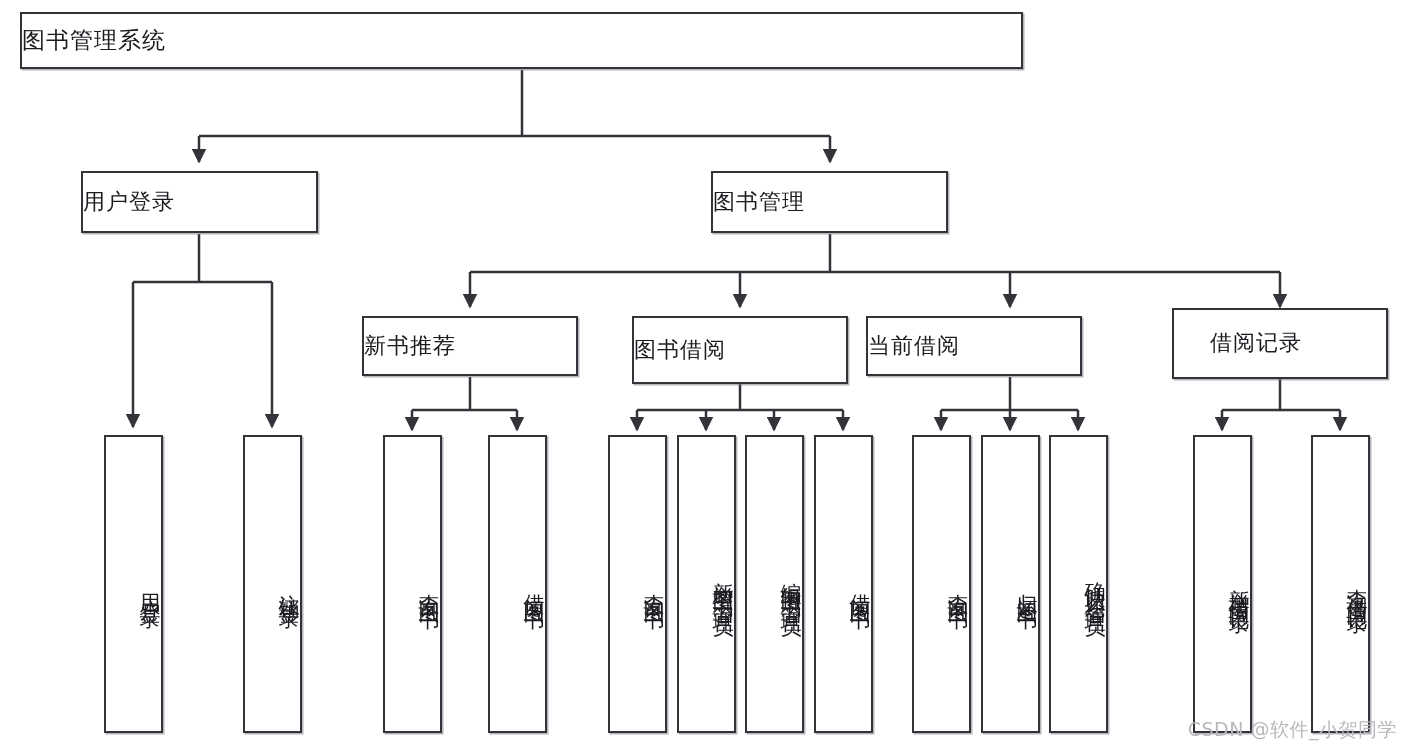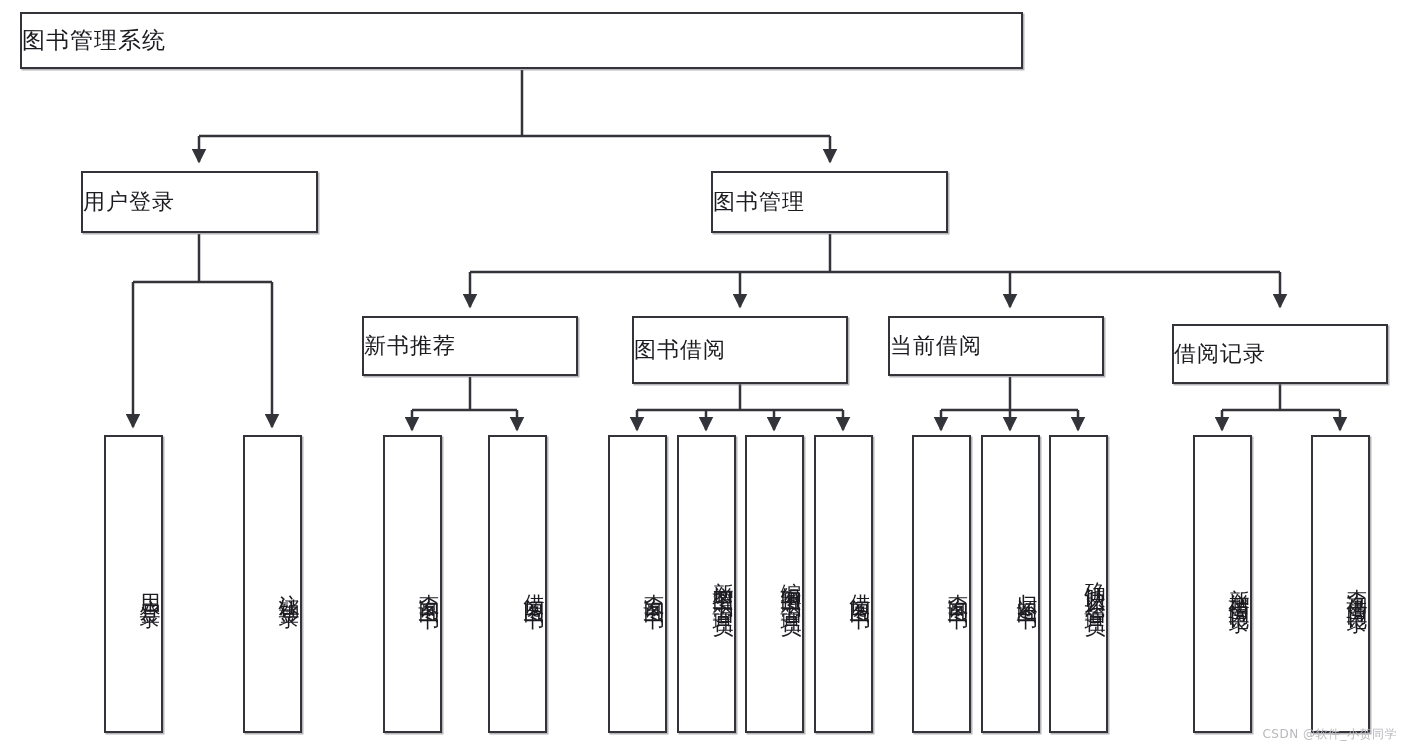--- a/index.html
+++ b/index.html
@@ -57,21 +57,21 @@
     white-space: nowrap;
   }
   .node.vert .vtext {
     writing-mode: vertical-rl;
     text-orientation: upright;
   }
   .watermark {
     position: absolute;
     right: 8px;
     bottom: 4px;
-    font-size: 12px;
+    font-size: 19px;
     color: #b9b9bd;
     letter-spacing: 0.5px;
     white-space: nowrap;
     user-select: none;
   }
 </style>
 </head>
 <body>
 
 <div id="canvas">
@@ -137,24 +137,24 @@
   <div class="node horiz" style="left:711px; top:171px; width:237px; height:62px;">
     <span>图书管理</span>
   </div>
 
   <div class="node horiz" style="left:362px; top:316px; width:216px; height:60px;">
     <span>新书推荐</span>
   </div>
   <div class="node horiz" style="left:632px; top:316px; width:216px; height:68px;">
     <span>图书借阅</span>
   </div>
-  <div class="node horiz" style="left:888px; top:316px; width:216px; height:60px;">
+  <div class="node horiz" style="left:866px; top:316px; width:216px; height:60px;">
     <span>当前借阅</span>
   </div>
-  <div class="node horiz" style="left:1172px; top:324px; width:216px; height:60px;">
+  <div class="node horiz" style="left:1172px; top:308px; width:216px; height:71px;padding-left:36px;">
     <span>借阅记录</span>
   </div>
 
   <div class="node vert" style="left:104px; top:435px; width:59px; height:298px;">
     <span class="vtext">用户登录</span>
   </div>
   <div class="node vert" style="left:243px; top:435px; width:59px; height:298px;">
     <span class="vtext">注销登录</span>
   </div>
 

